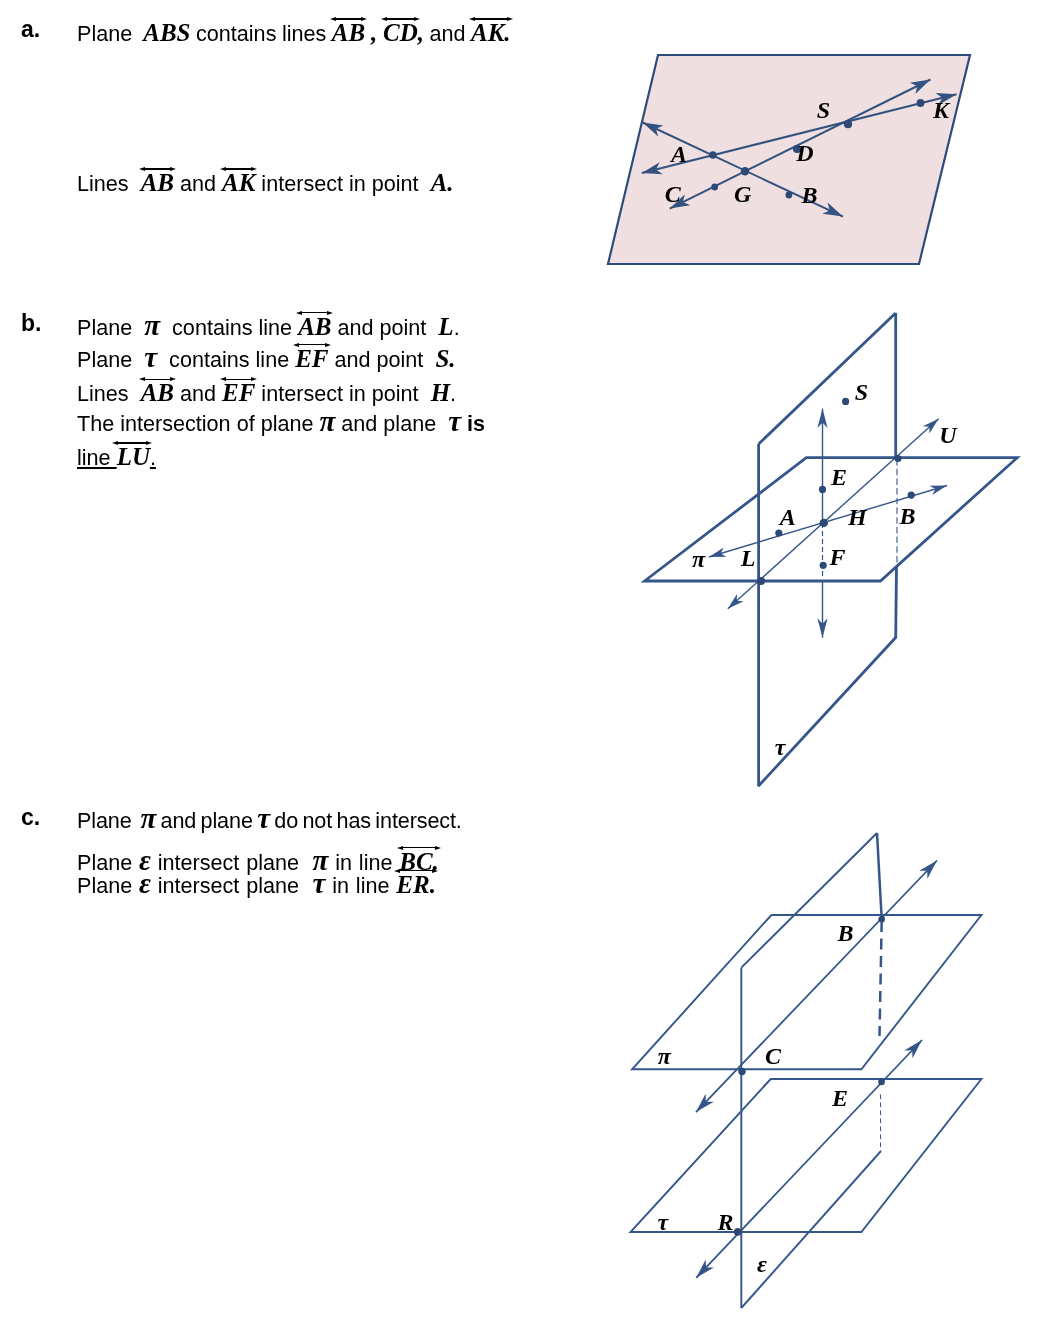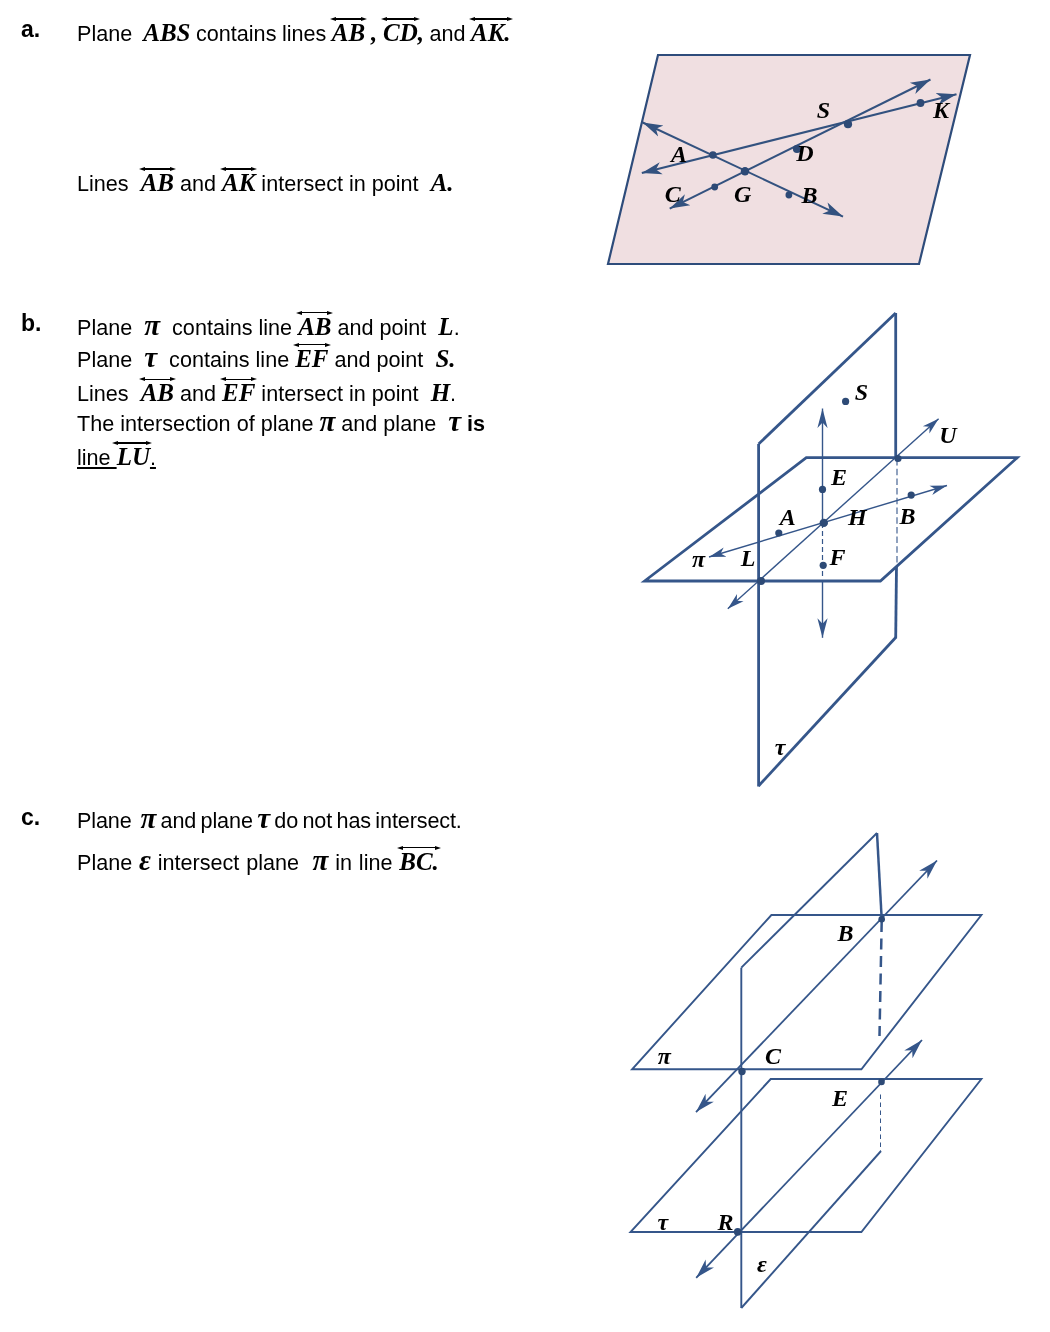--- a/index.html
+++ b/index.html
@@ -75,20 +75,25 @@
           <i class="hr"></i>
         </span>LU</span>.</div>
 
 <div class="lbl" style="top:805.6px;">c.</div>
 <div class="tl" style="top:810.4px;word-spacing:-1.5px;letter-spacing:-0.12px;">Plane&nbsp; <span class="g">π</span> and plane <span class="g">τ</span> do not has intersect.</div>
 <div class="tl" style="top:843.6px;word-spacing:0.8px;margin-top:8px;">Plane <span class="g">ε</span> intersect plane&nbsp; <span class="g">π</span> in line <span class="ov"><span class="ar">
           <i class="hl"></i>
           <i class="bar"></i>
           <i class="hr"></i>
         </span>BC.</span></div>
+<div class="tl" style="top:874.6px;word-spacing:0.8px;">Plane <span class="g">ε</span> intersect plane&nbsp; <span class="g">τ</span> in line <span class="ov"><span class="ar">
+          <i class="hl"></i>
+          <i class="bar"></i>
+          <i class="hr"></i>
+        </span>ER.</span></div>
 
 <svg style="left:595px;top:35px;" width="435" height="250" viewBox="595 35 435 250">
   <defs>
     <marker id="ah" viewBox="0 0 10 10" refX="10" refY="5" markerWidth="10" markerHeight="10" orient="auto-start-reverse">
       <path d="M0 1.9 L10 5 L0 8.1 L2.7 5 z" fill="#33527F"></path>
     </marker>
   </defs>
   <polygon points="658,55 970,55 919,264 608,264" fill="#F0DFE1" stroke="#2E4C7B" stroke-width="2.2"></polygon>
   <line x1="642.7" y1="122.5" x2="843" y2="216.6" stroke="#33527F" stroke-width="2" marker-start="url(#ah)" marker-end="url(#ah)"></line>
   <line x1="641.8" y1="173" x2="956.5" y2="94.2" stroke="#33527F" stroke-width="2" marker-start="url(#ah)" marker-end="url(#ah)"></line>

